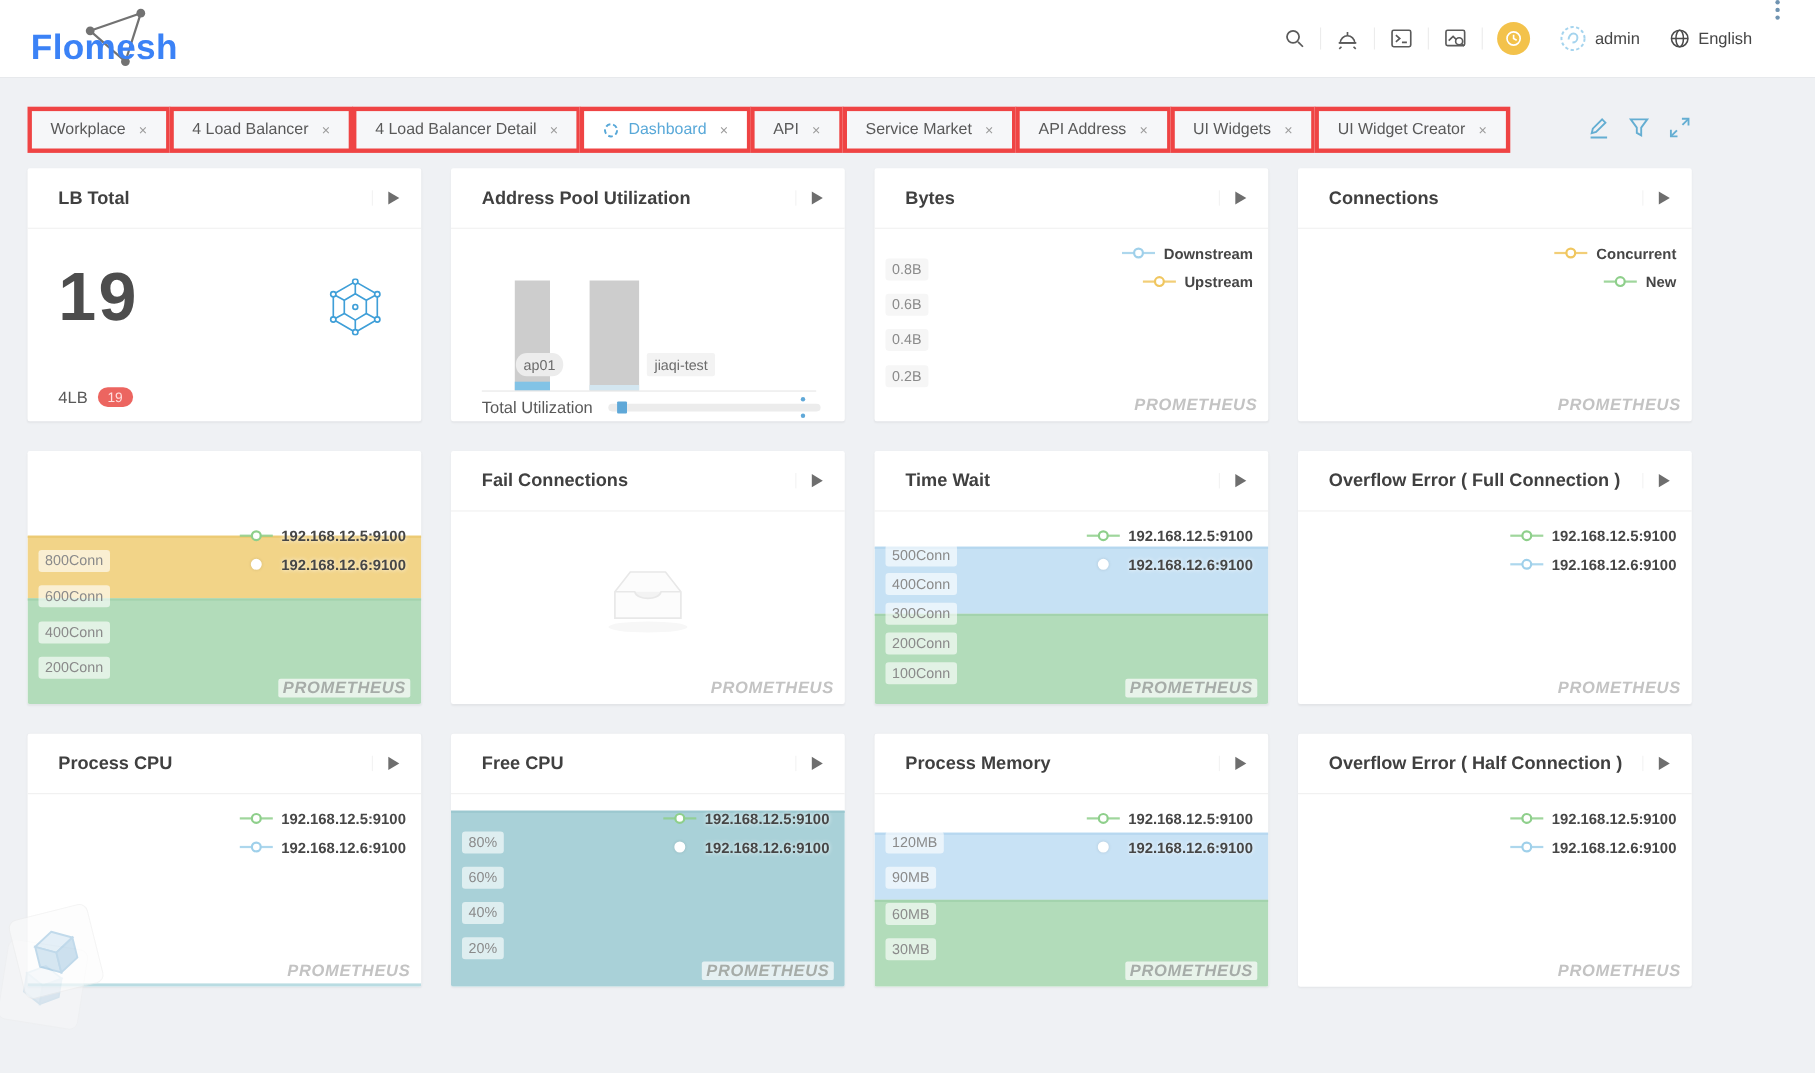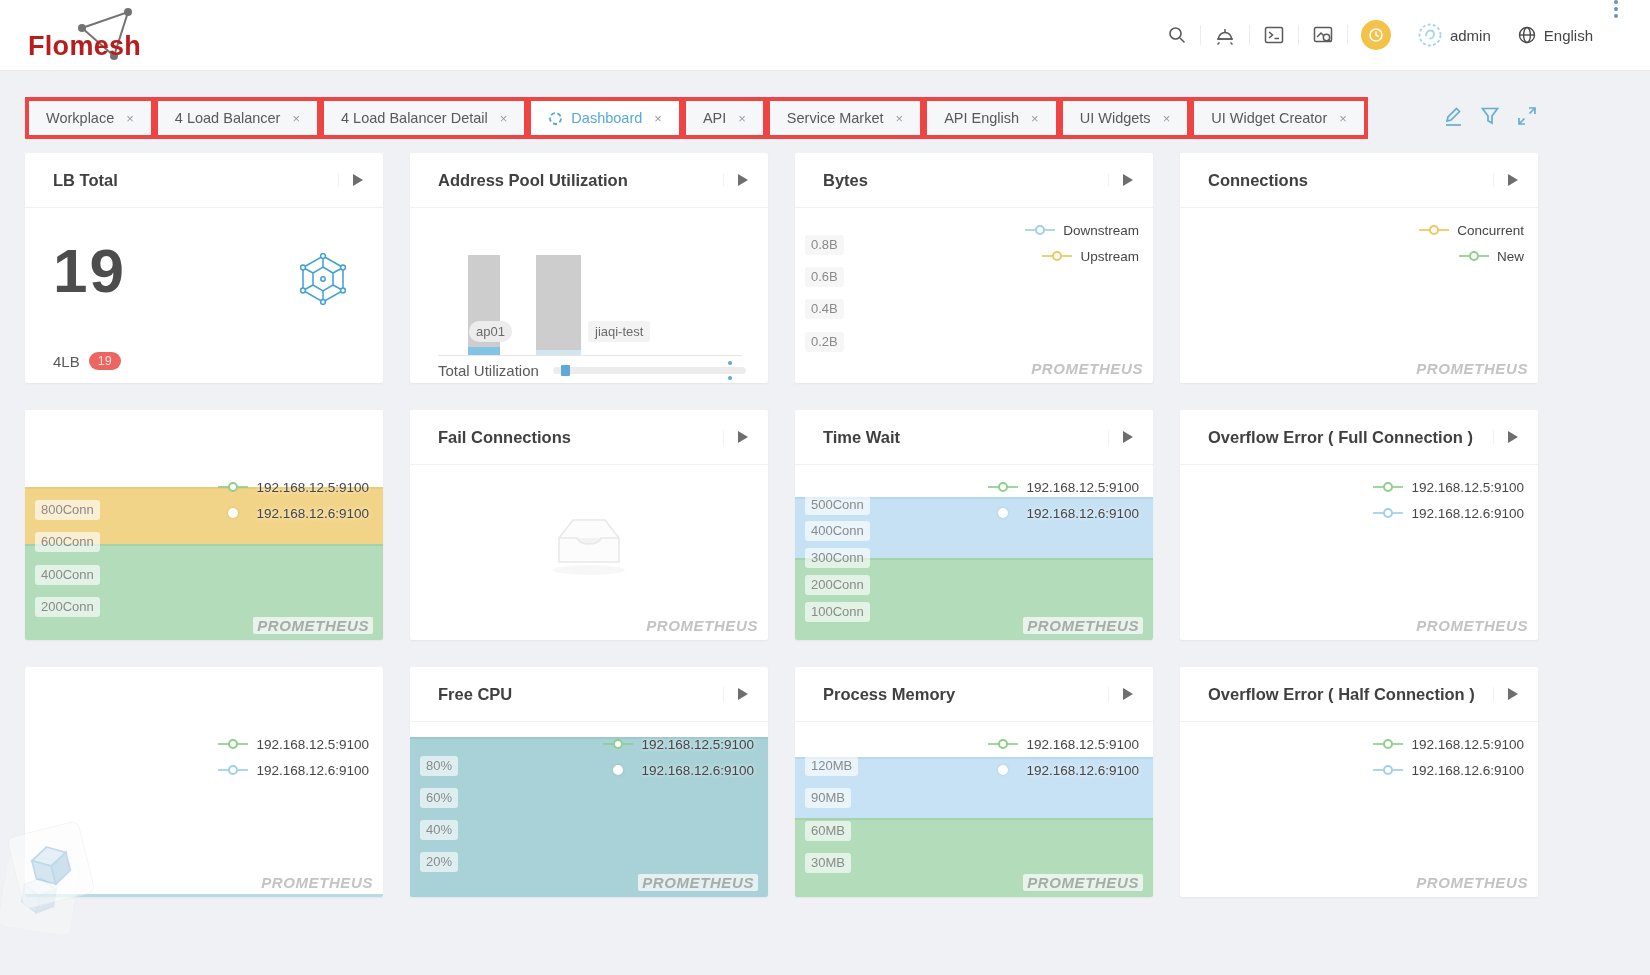--- a/index.html
+++ b/index.html
@@ -2,21 +2,21 @@
 <html><head>
 <meta charset="utf-8">
 <style>
   * { box-sizing:border-box; margin:0; padding:0; }
   body { margin:0; background:#eff1f4; font-family:"Liberation Sans", sans-serif; }
   .screen { position:relative; width:1650px; height:975px; background:#eff1f4; overflow:hidden; }
 
   
   .app-header { position:absolute; top:0; left:0; right:0; height:70px; background:#fff; box-shadow:0 1px 0 rgba(0,0,0,.03); z-index:20; }
   .logo { position:absolute; left:28px; top:10px; width:190px; height:56px; cursor:pointer; }
-  .logo-text { position:absolute; left:0; bottom:4px; font-size:27px; font-weight:bold; color:#b91c1c; letter-spacing:.3px; }
+  .logo-text { position:absolute; left:0; bottom:4px; font-size:32px; font-weight:bold; color:#3b82f6; letter-spacing:.3px; }
   .logo-graphic { position:absolute; left:42px; top:-6px; opacity:.85; }
   .header-right { position:absolute; right:24px; top:0; height:70px; display:flex; align-items:center; }
   .hitem { display:flex; align-items:center; padding:0 13px; height:70px; cursor:pointer; }
   .vdiv { width:1px; height:20px; background:#ececec; }
   .reddot-wrap { position:relative; }
   .avatar { width:30px; height:30px; border-radius:50%; background:#f3c24b; display:flex; align-items:center; justify-content:center; }
   .hlabel { font-size:15px; color:#454545; margin-left:7px; white-space:nowrap; }
   .dots { display:flex; flex-direction:column; gap:3px; padding:0 8px; }
   .dots i { width:4px; height:4px; border-radius:50%; background:#6f93b1; }
 
@@ -34,21 +34,21 @@
   .card { position:relative; background:#fff; border-radius:2px; box-shadow:0 1px 2px rgba(0,0,0,.05); overflow:hidden; }
   .card-head { height:55px; display:flex; align-items:center; padding:0 20px 0 28px; border-bottom:1px solid #f0f0f0; }
   .card-title { font-size:16.5px; font-weight:bold; color:#404040; white-space:nowrap; overflow:hidden; flex:1; }
   .head-sep { width:1px; height:14px; background:#f2f2f2; margin:0 14px 0 8px; }
   .play { width:0; height:0; border-left:10px solid #6e6e6e; border-top:6px solid transparent; border-bottom:6px solid transparent; cursor:pointer; }
   .card-body { position:absolute; top:56px; left:0; right:0; bottom:0; }
 
   
   .legend { position:absolute; top:8px; right:14px; z-index:6; }
   .legend-row { display:flex; align-items:center; justify-content:flex-end; gap:8px; height:26px; }
-  .ltext { font-size:13.5px; color:#464646; text-shadow:0 0 4px rgba(255,255,255,.95); }
+  .ltext { font-size:13.5px; color:#464646; text-shadow:0 0 4px rgba(255,255,255,.95);font-weight:bold; }
   .lmark { position:relative; width:30px; height:11px; flex:0 0 30px; }
   .lmark::before { content:""; position:absolute; top:4.5px; left:0; right:0; height:2px; background:currentColor; opacity:.85; }
   .lmark::after { content:""; position:absolute; left:10px; top:0.5px; width:6px; height:6px; border:2px solid currentColor; border-radius:50%; background:#fff; }
   .c-green { color:#8ecf8b; } .c-blue { color:#9fd0ea; } .c-yellow { color:#f0c65f; }
   .dot-white::before { display:none; }
   .dot-white::after { border-color:#fff; background:#fff; box-shadow:0 0 3px rgba(0,0,0,.12); }
 
   
   .tick { position:absolute; left:10px; background:rgba(255,255,255,.62); color:#8a8a8a; font-size:13px; line-height:20px; padding:0 6px; border-radius:3px; z-index:5; }
   .tick-plain { background:#f6f6f6; }
@@ -189,21 +189,21 @@
     </div>
     <div class="tab">
       <span>API</span>
       <span class="close">×</span>
     </div>
     <div class="tab">
       <span>Service Market</span>
       <span class="close">×</span>
     </div>
     <div class="tab">
-      <span>API English</span>
+      <span>API Address</span>
       <span class="close">×</span>
     </div>
     <div class="tab">
       <span>UI Widgets</span>
       <span class="close">×</span>
     </div>
     <div class="tab">
       <span>UI Widget Creator</span>
       <span class="close">×</span>
     </div>
@@ -419,20 +419,25 @@
           <div class="legend-row">
             <span class="lmark c-blue"></span>
             <span class="ltext">192.168.12.6:9100</span>
           </div>
         </div>
         <span class="wm">PROMETHEUS</span>
       </div>
     </section>
 
     <section class="card">
+      <div class="card-head">
+        <h3 class="card-title">Process CPU</h3>
+        <span class="head-sep"></span>
+        <span class="play"></span>
+      </div>
       <div class="card-body">
         <div class="legend">
           <div class="legend-row">
             <span class="lmark c-green"></span>
             <span class="ltext">192.168.12.5:9100</span>
           </div>
           <div class="legend-row">
             <span class="lmark c-blue"></span>
             <span class="ltext">192.168.12.6:9100</span>
           </div>

